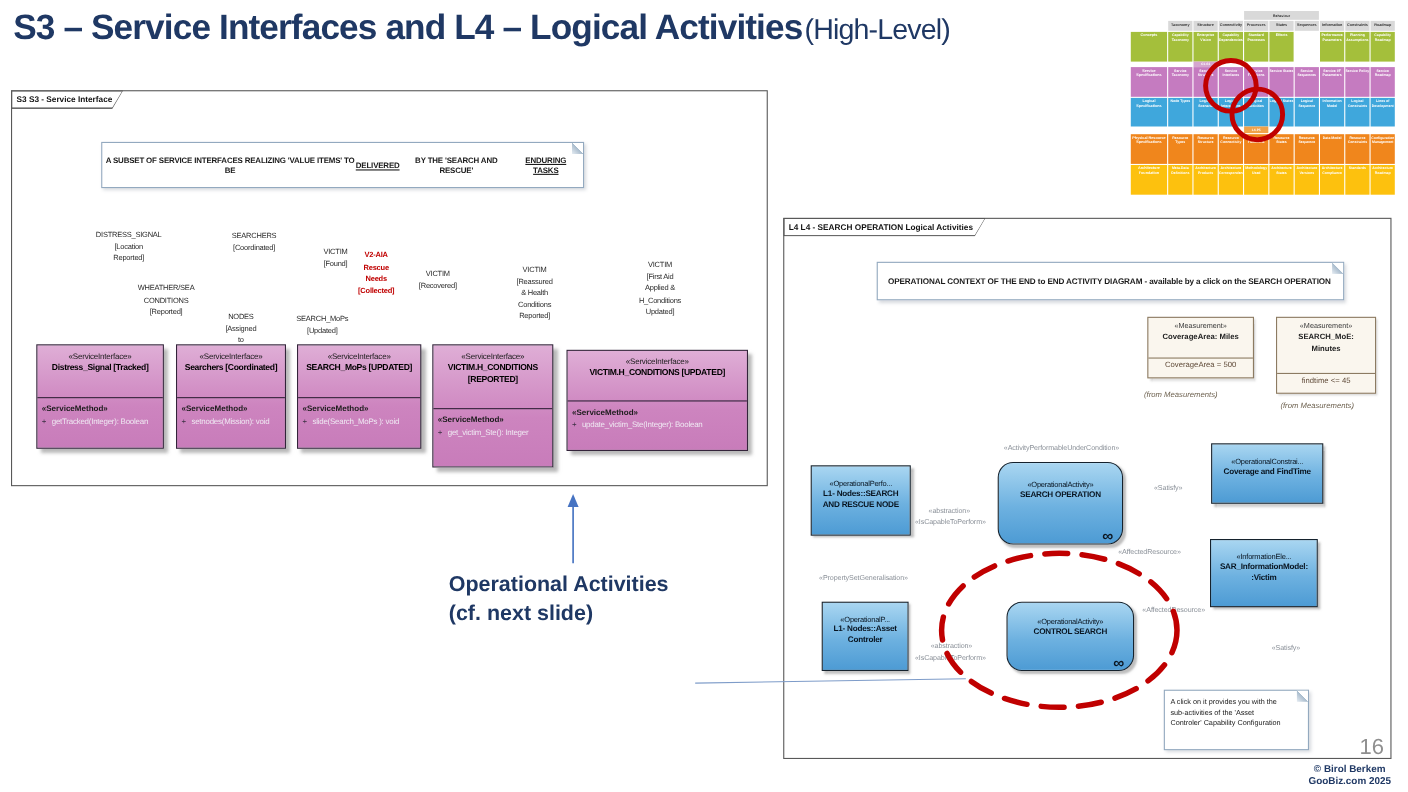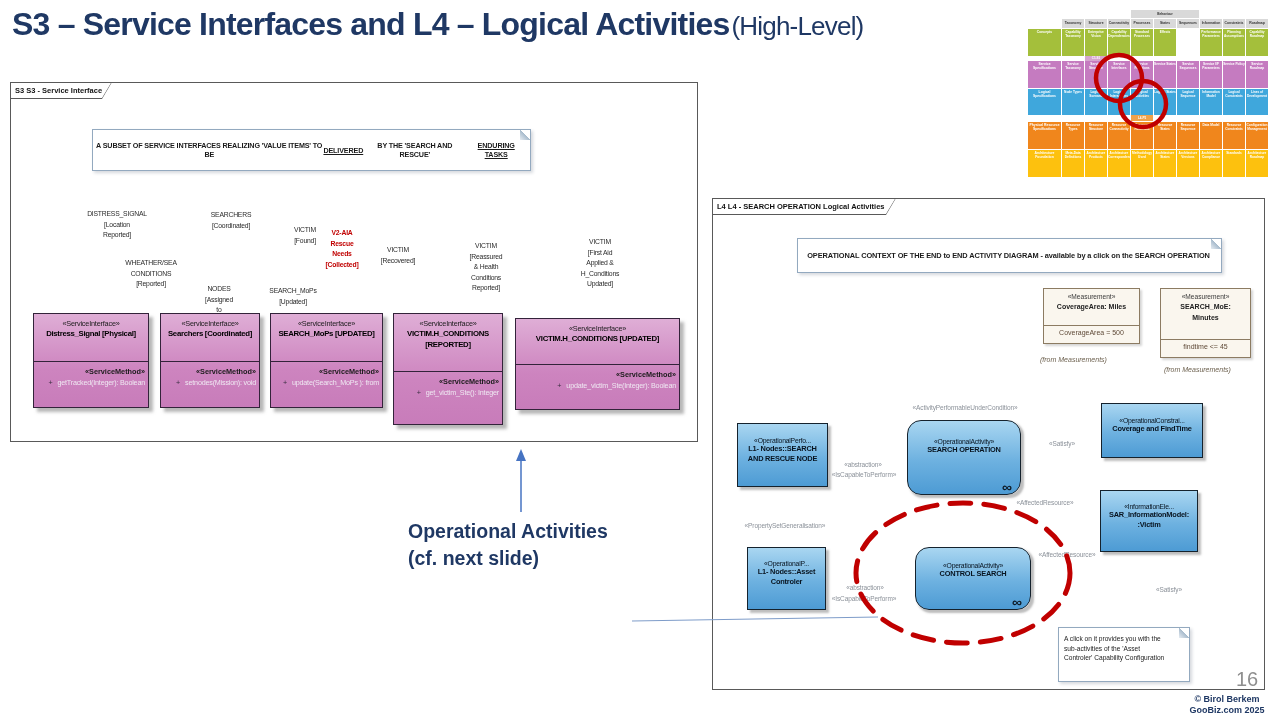--- a/index.html
+++ b/index.html
@@ -17,21 +17,21 @@
   .note{position:absolute;background:#fff;border:1px solid #93a9bf;box-shadow:2px 2px 3px rgba(120,130,145,.3)}
   .fold{position:absolute;top:0;right:0;width:10px;height:10px;
         background:linear-gradient(225deg,#fff 0%,#fff 46%,#a9bccd 50%,#e7edf3 100%)}
   .note-text{position:absolute;left:2px;right:4px;top:0;bottom:0;display:flex;align-items:center;justify-content:center;
              font-weight:bold;color:#1a1a1a;text-align:center}
   .si-box{position:absolute;background:linear-gradient(180deg,#dfaed6 0%,#cd84bf 60%,#c87cba 100%);
           border:1.5px solid #33233a;box-shadow:4px 4px 3px rgba(125,125,125,.55);box-sizing:border-box}
   .si-head{border-bottom:1.5px solid #33233a;text-align:center;padding-top:5px;box-sizing:border-box}
   .si-stereo{font-size:7.3px;color:#1c1c1c;letter-spacing:-0.2px}
   .si-name{font-size:7.8px;font-weight:bold;color:#000;letter-spacing:-0.3px;line-height:10px;margin-top:1px}
-  .si-body{padding:5px 3px 0 4px;text-align:right}
+  .si-body{padding:5px 3px 0 4px;text-align:left}
   .si-mstereo{font-size:7.3px;font-weight:bold;color:#1c1c1c}
   .si-method{font-size:7.2px;margin-top:2px;white-space:nowrap;letter-spacing:-0.2px}
   .si-plus{color:#3a2f42;margin-right:5px}
   .si-sig{color:#efe8f2}
   .bn{position:absolute;background:linear-gradient(180deg,#a9d6f1 0%,#6db1e0 55%,#4d9bd4 100%);
       border:1.3px solid #15222d;box-shadow:2.5px 2.5px 2px rgba(125,125,125,.5);
       text-align:center;box-sizing:border-box;color:#081420}
   .bn.activity{border-radius:14px}
   .bn-stereo{font-size:6.8px;letter-spacing:-0.2px}
   .bn-name{font-size:7.4px;font-weight:bold;letter-spacing:-0.2px;line-height:9.5px}
@@ -237,21 +237,21 @@
     <div class="lp-label" style="position: absolute; left: 555px; top: 237px; width: 90px; color: rgb(42, 42, 42); font-weight: normal;">
       <div>VICTIM</div>
       <div>[First Aid</div>
       <div>Applied &amp;</div>
       <div>H_Conditions</div>
       <div>Updated]</div>
     </div>
     <div class="si-box" style="position: absolute; left: 33px; top: 313px; width: 116px; height: 95px;">
       <div class="si-head" style="position: relative; height: 48px;">
         <div class="si-stereo" style="position: static;">«ServiceInterface»</div>
-        <div class="si-name" style="position: static;">Distress_Signal [Physical]</div>
+        <div class="si-name" style="position: static;">Distress_Signal [Tracked]</div>
       </div>
       <div class="si-body" style="position: relative;">
         <div class="si-mstereo" style="position: static;">«ServiceMethod»</div>
         <div class="si-method" style="position: static;"><span class="si-plus">+</span><span class="si-sig">getTracked(Integer): Boolean</span></div>
       </div>
     </div>
     <div class="si-box" style="position: absolute; left: 160px; top: 313px; width: 100px; height: 95px;">
       <div class="si-head" style="position: relative; height: 48px;">
         <div class="si-stereo" style="position: static;">«ServiceInterface»</div>
         <div class="si-name" style="position: static;">Searchers [Coordinated]</div>
@@ -261,21 +261,21 @@
         <div class="si-method" style="position: static;"><span class="si-plus">+</span><span class="si-sig">setnodes(Mission): void</span></div>
       </div>
     </div>
     <div class="si-box" style="position: absolute; left: 270px; top: 313px; width: 113px; height: 95px;">
       <div class="si-head" style="position: relative; height: 48px;">
         <div class="si-stereo" style="position: static;">«ServiceInterface»</div>
         <div class="si-name" style="position: static;">SEARCH_MoPs [UPDATED]</div>
       </div>
       <div class="si-body" style="position: relative;">
         <div class="si-mstereo" style="position: static;">«ServiceMethod»</div>
-        <div class="si-method" style="position: static;"><span class="si-plus">+</span><span class="si-sig">update(Search_MoPs ): from</span></div>
+        <div class="si-method" style="position: static;"><span class="si-plus">+</span><span class="si-sig">slide(Search_MoPs ): void</span></div>
       </div>
     </div>
     <div class="si-box" style="position: absolute; left: 393px; top: 313px; width: 110px; height: 112px;">
       <div class="si-head" style="position: relative; height: 58px;">
         <div class="si-stereo" style="position: static;">«ServiceInterface»</div>
         <div class="si-name" style="position: static;">VICTIM.H_CONDITIONS</div>
         <div class="si-name" style="position: static;">[REPORTED]</div>
       </div>
       <div class="si-body" style="position: relative;">
         <div class="si-mstereo" style="position: static;">«ServiceMethod»</div>

